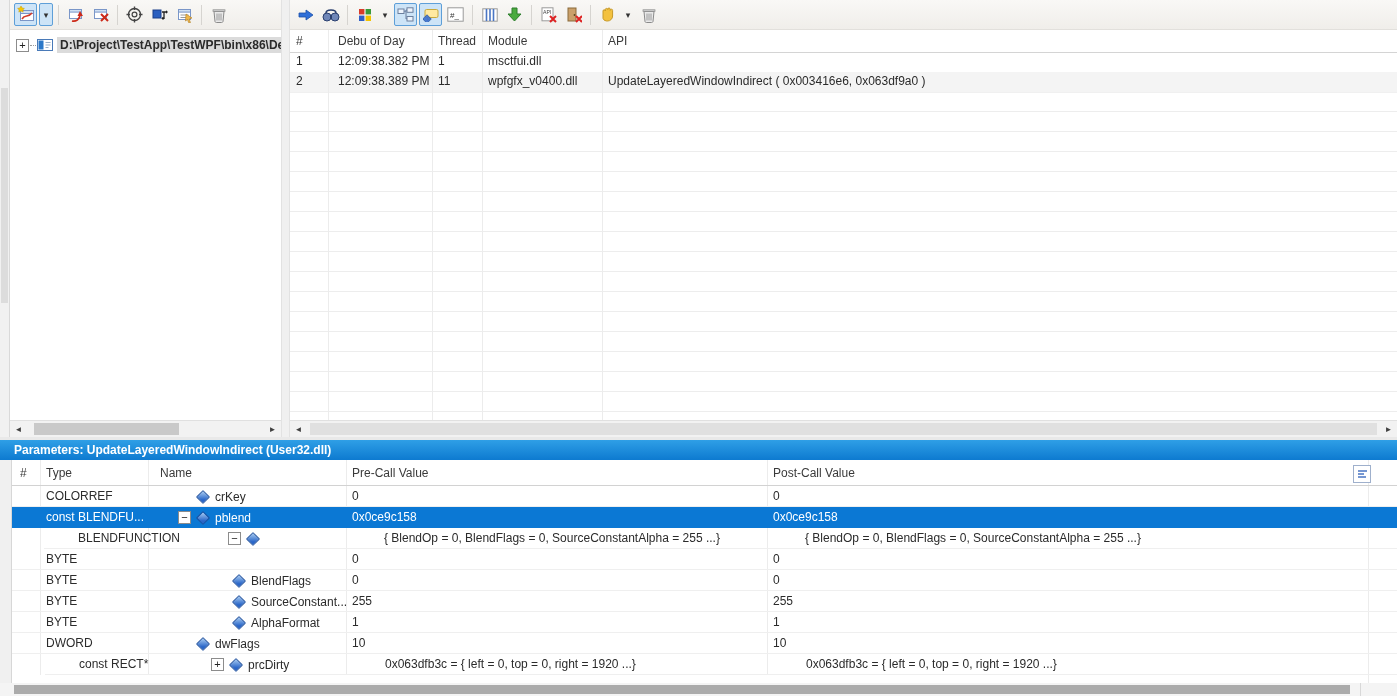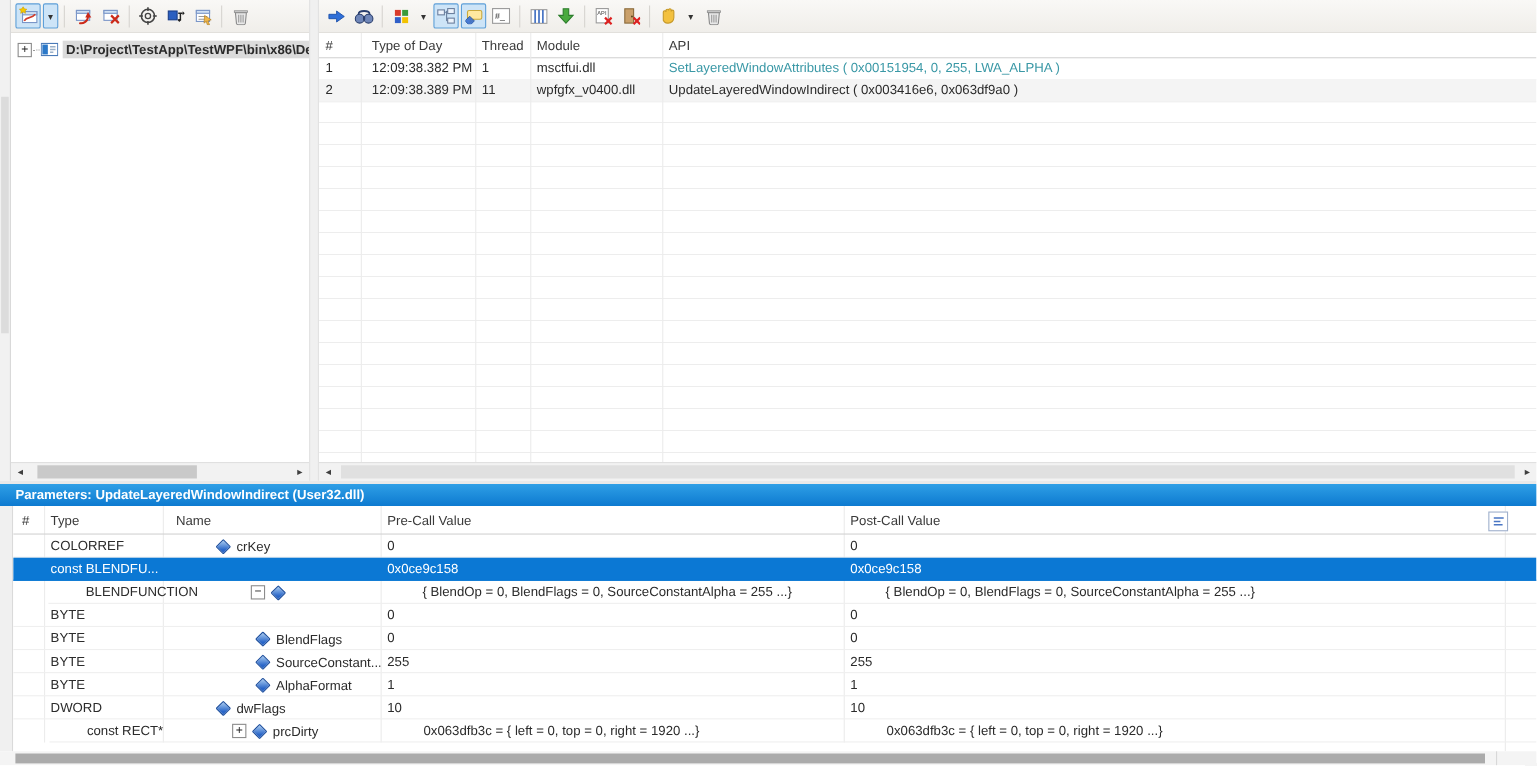--- a/index.html
+++ b/index.html
@@ -268,32 +268,31 @@
     </div>
 
     <div class="calls">
       <div class="vline" style="left:38px;"></div>
       <div class="vline" style="left:142px;"></div>
       <div class="vline" style="left:192px;"></div>
       <div class="vline" style="left:312px;"></div>
 
       <div class="chead">
         <div class="ccell cc-num">#</div>
-        <div class="ccell cc-time">Type of Day</div>
+        <div class="ccell cc-time">Debu of Day</div>
         <div class="ccell cc-thread">Thread</div>
         <div class="ccell cc-module">Module</div>
         <div class="ccell cc-api">API</div>
       </div>
 
       <div class="crow" style="top:22px;">
         <div class="ccell cc-num">1</div>
         <div class="ccell cc-time">12:09:38.382 PM</div>
         <div class="ccell cc-thread">1</div>
         <div class="ccell cc-module">msctfui.dll</div>
-        <div class="ccell cc-api api-success">SetLayeredWindowAttributes ( 0x00151954, 0, 255, LWA_ALPHA )</div>
       </div>
       <div class="crow alt" style="top:42px;">
         <div class="ccell cc-num">2</div>
         <div class="ccell cc-time">12:09:38.389 PM</div>
         <div class="ccell cc-thread">11</div>
         <div class="ccell cc-module">wpfgfx_v0400.dll</div>
         <div class="ccell cc-api">UpdateLayeredWindowIndirect ( 0x003416e6, 0x063df9a0 )</div>
       </div>
       <div class="cempty"></div>
     </div>
@@ -339,20 +338,27 @@
           <span class="diamond"></span>
           <span class="nlabel">crKey</span>
         </div>
         <div class="pcell col-pre">0</div>
         <div class="pcell col-post">0</div>
       </div>
 
       <div class="prow selected" style="top:47px;">
         <div class="pcell col-num"></div>
         <div class="pcell col-type">const BLENDFU...</div>
+        <div class="pcell col-name ind0">
+          <span class="slot">
+              <span class="expand-box minus"></span>
+            </span>
+          <span class="diamond"></span>
+          <span class="nlabel">pblend</span>
+        </div>
         <div class="pcell col-pre">0x0ce9c158</div>
         <div class="pcell col-post">0x0ce9c158</div>
       </div>
 
       <div class="prow" style="top:68px;margin-left:32px;">
         <div class="pcell col-num"></div>
         <div class="pcell col-type">BLENDFUNCTION</div>
         <div class="pcell col-name ind1">
           <span class="slot">
               <span class="expand-box minus"></span>

